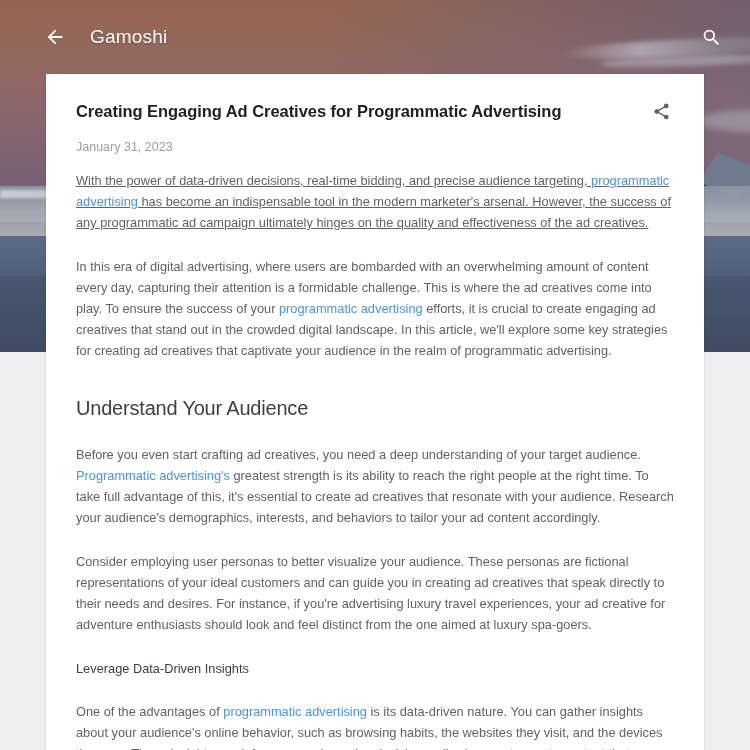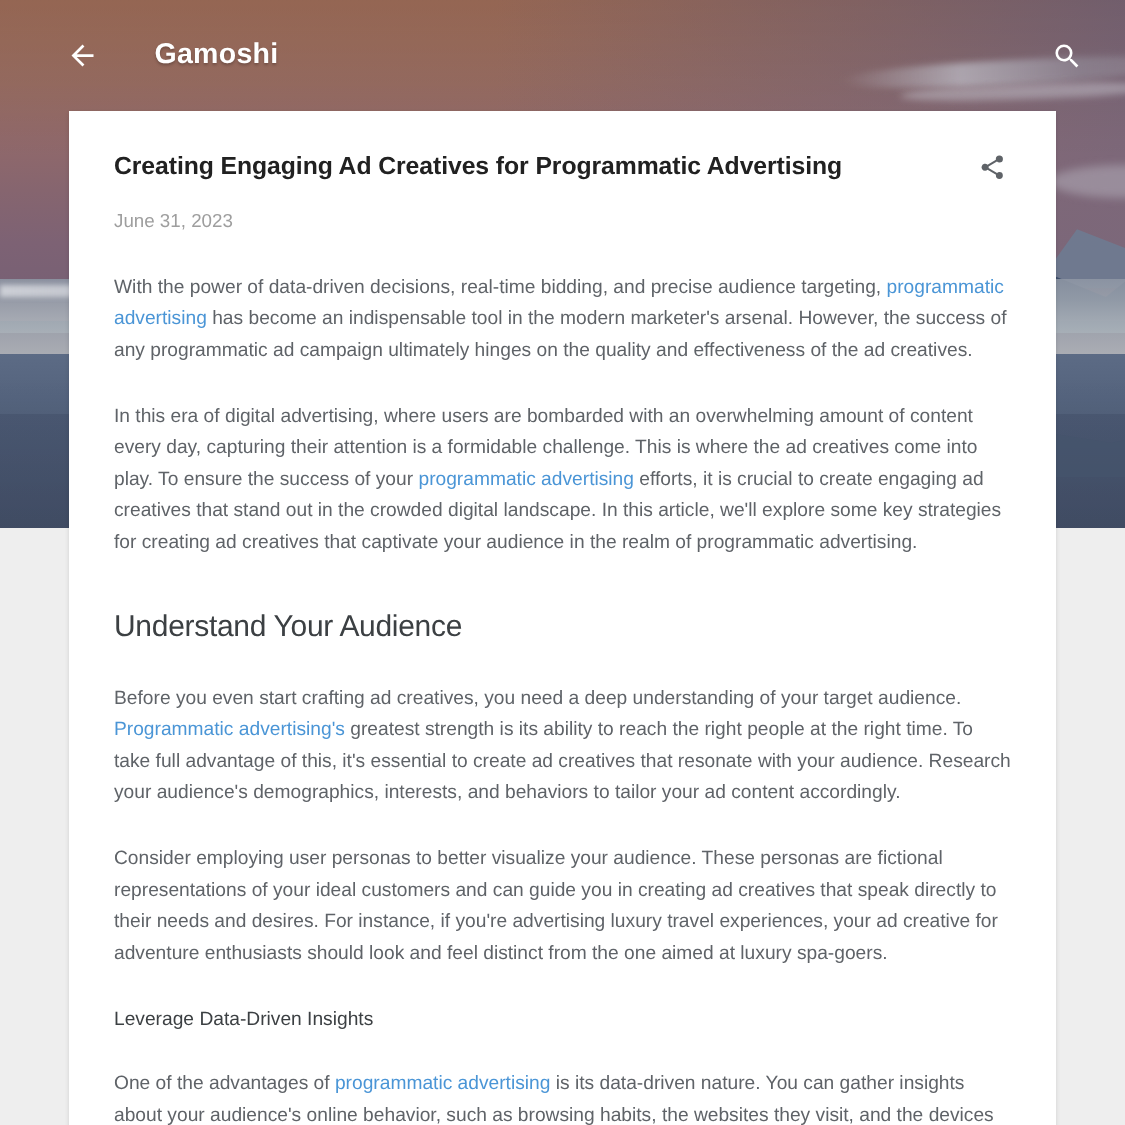--- a/index.html
+++ b/index.html
@@ -99,22 +99,22 @@
     display:flex;align-items:center;
     box-sizing:border-box;padding:0 24px 0 40px;
     z-index:5;
   }
   .bar-icon{
     width:30px;height:30px;display:flex;align-items:center;justify-content:center;
     cursor:pointer;flex:0 0 auto;
   }
   .bar-icon svg{display:block;}
   #app-title{
-    color:#ffffff;font-size:19px;font-weight:700;letter-spacing:.2px;
-    margin-left:33px;
+    color:#ffffff;font-size:19px;font-weight:400;letter-spacing:.2px;
+    margin-left:20px;
     text-shadow:0 1px 2px rgba(0,0,0,.25);
   }
   .bar-spacer{flex:1 1 auto;}
 
   
   #card{
     position:absolute;left:46px;top:74px;width:658px;
     min-height:676px;
     background:#ffffff;
     box-sizing:border-box;
@@ -132,21 +132,21 @@
     width:26px;height:26px;flex:0 0 auto;margin-top:-2px;
     display:flex;align-items:center;justify-content:center;cursor:pointer;
   }
   #article-date{
     font-size:12.5px;color:#9e9e9e;margin-top:16px;
   }
   .para{
     font-size:12.8px;line-height:21px;color:#5f6368;
     margin:23px 0 0 0;text-align:left;
   }
-  .para:first-of-type{margin-top:26px;}
+  .para:first-of-type{margin-top:16px;text-decoration:underline;}
   .h2{
     font-size:20px;font-weight:400;color:#3c4043;
     margin:34px 0 0 0;line-height:1.3;letter-spacing:-.2px;
   }
   .h3{
     font-size:12.8px;font-weight:400;color:#3c4043;
     margin:26px 0 0 0;line-height:1.3;
   }
   a.lnk{color:#4a95d6;text-decoration:none;cursor:pointer;}
 </style>
@@ -188,21 +188,21 @@
 
   <div id="title-row">
     <h1 id="article-title">Creating Engaging Ad Creatives for Programmatic Advertising</h1>
     <div id="share-btn">
       <svg width="19" height="19" viewBox="0 0 24 24" aria-hidden="true">
         <path d="M18 16.08c-.76 0-1.44.3-1.96.77L8.91 12.7c.05-.23.09-.46.09-.7s-.04-.47-.09-.7l7.05-4.11c.54.5 1.25.81 2.04.81a3 3 0 1 0-3-3c0 .24.04.47.09.7L8.04 9.81A3 3 0 1 0 6 15c.79 0 1.5-.31 2.04-.81l7.12 4.16c-.05.21-.08.43-.08.65a2.92 2.92 0 1 0 2.92-2.92z" fill="#5f6368"></path>
       </svg>
     </div>
   </div>
 
-  <div id="article-date">June 31, 2023</div>
+  <div id="article-date">January 31, 2023</div>
 
   <div id="article-body">
       <p class="para">With the power of data-driven decisions, real-time bidding, and precise audience targeting, <a class="lnk">programmatic advertising</a> has become an indispensable tool in the modern marketer's arsenal. However, the success of any programmatic ad campaign ultimately hinges on the quality and effectiveness of the ad creatives.</p>
       <p class="para">In this era of digital advertising, where users are bombarded with an overwhelming amount of content every day, capturing their attention is a formidable challenge. This is where the ad creatives come into play. To ensure the success of your <a class="lnk">programmatic advertising</a> efforts, it is crucial to create engaging ad creatives that stand out in the crowded digital landscape. In this article, we'll explore some key strategies for creating ad creatives that captivate your audience in the realm of programmatic advertising.</p>
       <h2 class="h2">Understand Your Audience</h2>
       <p class="para">Before you even start crafting ad creatives, you need a deep understanding of your target audience. <a class="lnk">Programmatic advertising's</a> greatest strength is its ability to reach the right people at the right time. To take full advantage of this, it's essential to create ad creatives that resonate with your audience. Research your audience's demographics, interests, and behaviors to tailor your ad content accordingly.</p>
       <p class="para">Consider employing user personas to better visualize your audience. These personas are fictional representations of your ideal customers and can guide you in creating ad creatives that speak directly to their needs and desires. For instance, if you're advertising luxury travel experiences, your ad creative for adventure enthusiasts should look and feel distinct from the one aimed at luxury spa-goers.</p>
       <h4 class="h3">Leverage Data-Driven Insights</h4>
       <p class="para">One of the advantages of <a class="lnk">programmatic advertising</a> is its data-driven nature. You can gather insights about your audience's online behavior, such as browsing habits, the websites they visit, and the devices they use. These insights can inform your ad creative decisions, allowing you to create content that matches your audience's online journey.</p>
     </div>

